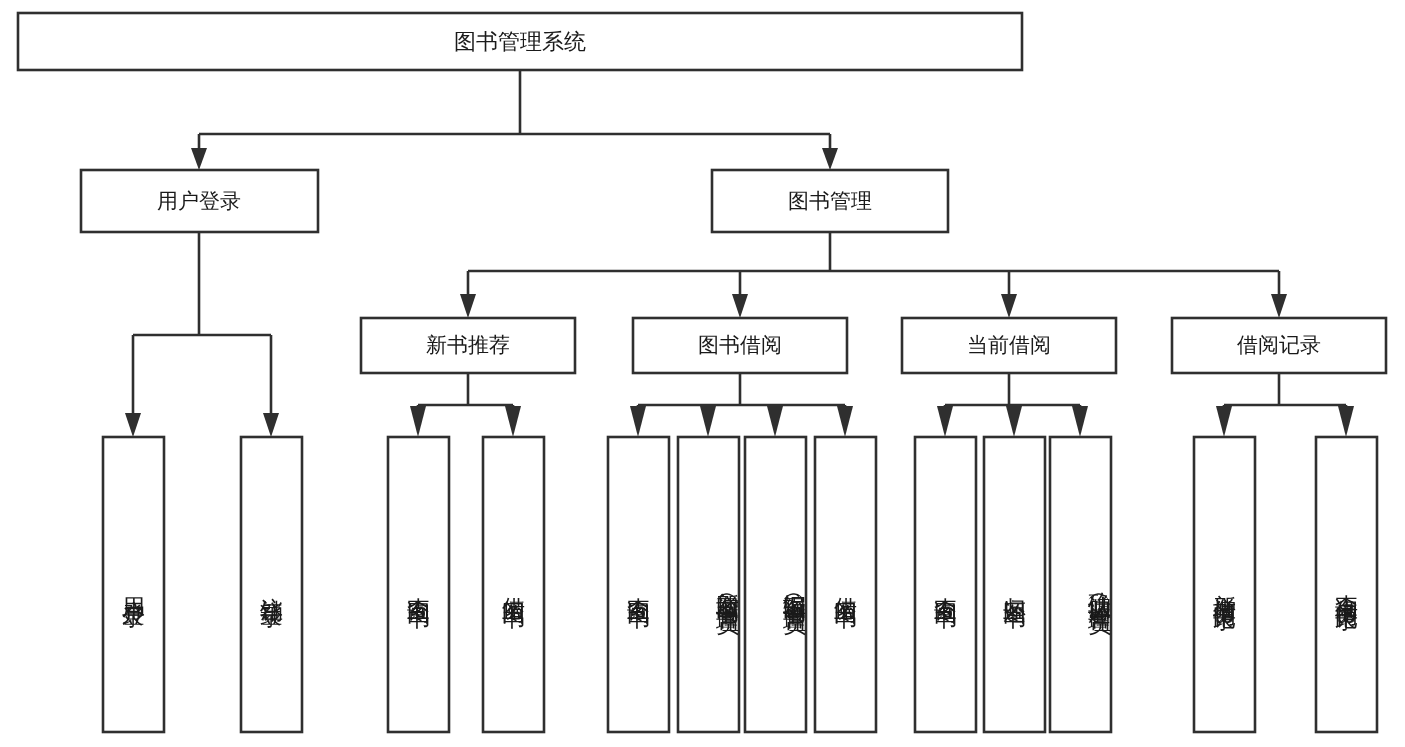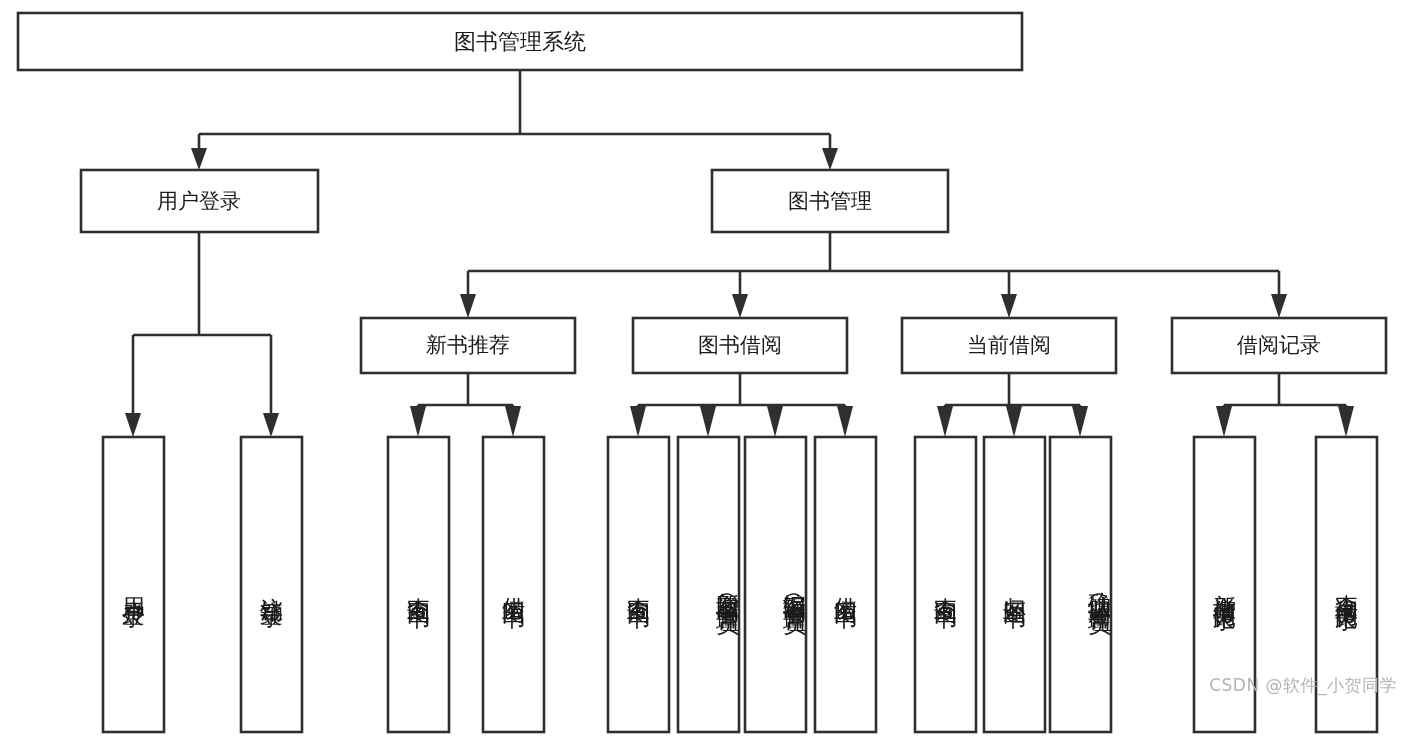--- a/index.html
+++ b/index.html
@@ -209,15 +209,14 @@
   <div class="vlabel" style="left:745px; top:437px; width:61px; height:295px; align-items:flex-start; padding-top:6px; box-sizing:border-box;">编辑图书（管理员）</div>
   <div class="vlabel" style="left:815px; top:437px; width:61px; height:295px;">借阅图书</div>
 
   <div class="vlabel" style="left:915px; top:437px; width:61px; height:295px;">查询图书</div>
   <div class="vlabel" style="left:984px; top:437px; width:61px; height:295px;">归还图书</div>
   <div class="vlabel" style="left:1050px; top:437px; width:61px; height:295px; align-items:flex-start; padding-top:6px; box-sizing:border-box;">确认归还（管理员）</div>
 
   <div class="vlabel" style="left:1194px; top:437px; width:61px; height:295px;">新增借阅记录</div>
   <div class="vlabel" style="left:1316px; top:437px; width:61px; height:295px;">查询借阅记录</div>
 
-  <div class="watermark">CSDN @软件_小贺同学</div>
 
 </div>
 
 </body></html>

